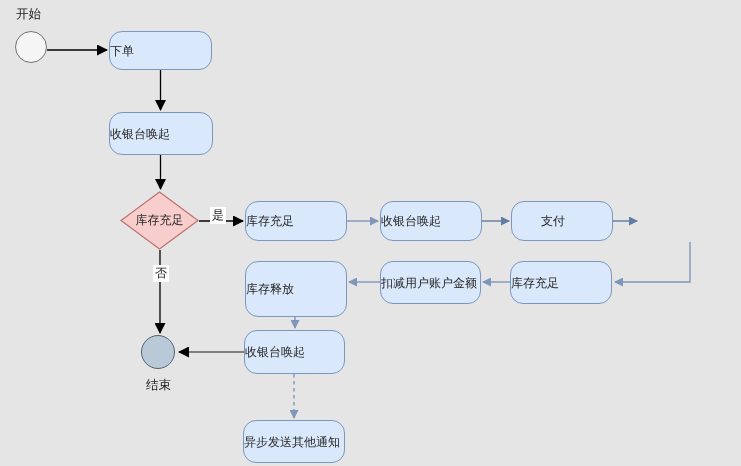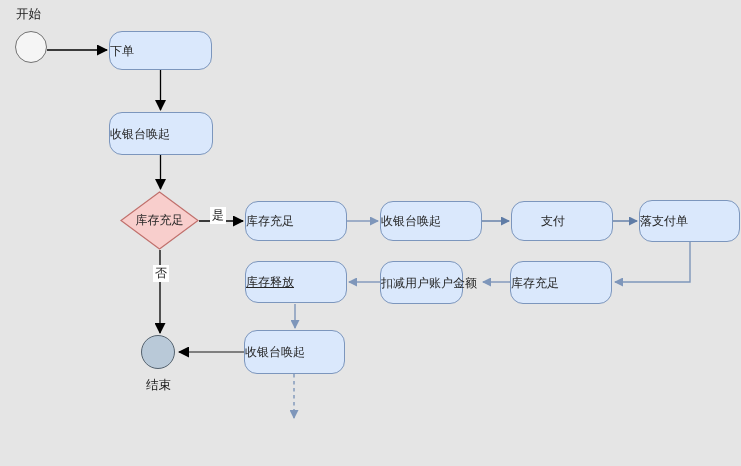--- a/index.html
+++ b/index.html
@@ -119,34 +119,34 @@
 
   <div class="node" style="left:245px;top:201px;width:102px;height:40px;">
     <span>库存充足</span>
   </div>
   <div class="node" style="left:380px;top:201px;width:102px;height:40px;">
     <span>收银台唤起</span>
   </div>
   <div class="node" style="left:511px;top:201px;width:102px;height:40px;padding-left:29px;">
     <span>支付</span>
   </div>
-  <div class="node" style="left:639px;top:200px;width:101px;height:42px;">
-    <span>落支付单</span>
-  </div>
 
-  <div class="node" style="left:245px;top:261px;width:102px;height:42px;text-decoration:underline;">
+  <div class="node" style="left:245px;top:261px;width:102px;height:56px;">
     <span>库存释放</span>
   </div>
-  <div class="node" style="left:380px;top:261px;width:83px;height:43px;font-family:Liberation Serif, serif;">
+  <div class="node" style="left:380px;top:261px;width:101px;height:43px;font-family:Liberation Serif, serif;">
     <span>扣减用户账户金额</span>
   </div>
   <div class="node" style="left:510px;top:261px;width:102px;height:43px;">
     <span>库存充足</span>
   </div>
 
   <div class="node" style="left:244px;top:330px;width:101px;height:44px;">
     <span>收银台唤起</span>
   </div>
+  <div class="node" style="left:243px;top:420px;width:102px;height:43px;">
+    <span>异步发送其他通知</span>
+  </div>
 
   <div class="circle end" style="left:141px;top:335px;width:34px;height:34px;"></div>
   <div class="free-label" style="left:146px;top:377px;">结束</div>
 
 </div>
 
 </body></html>

